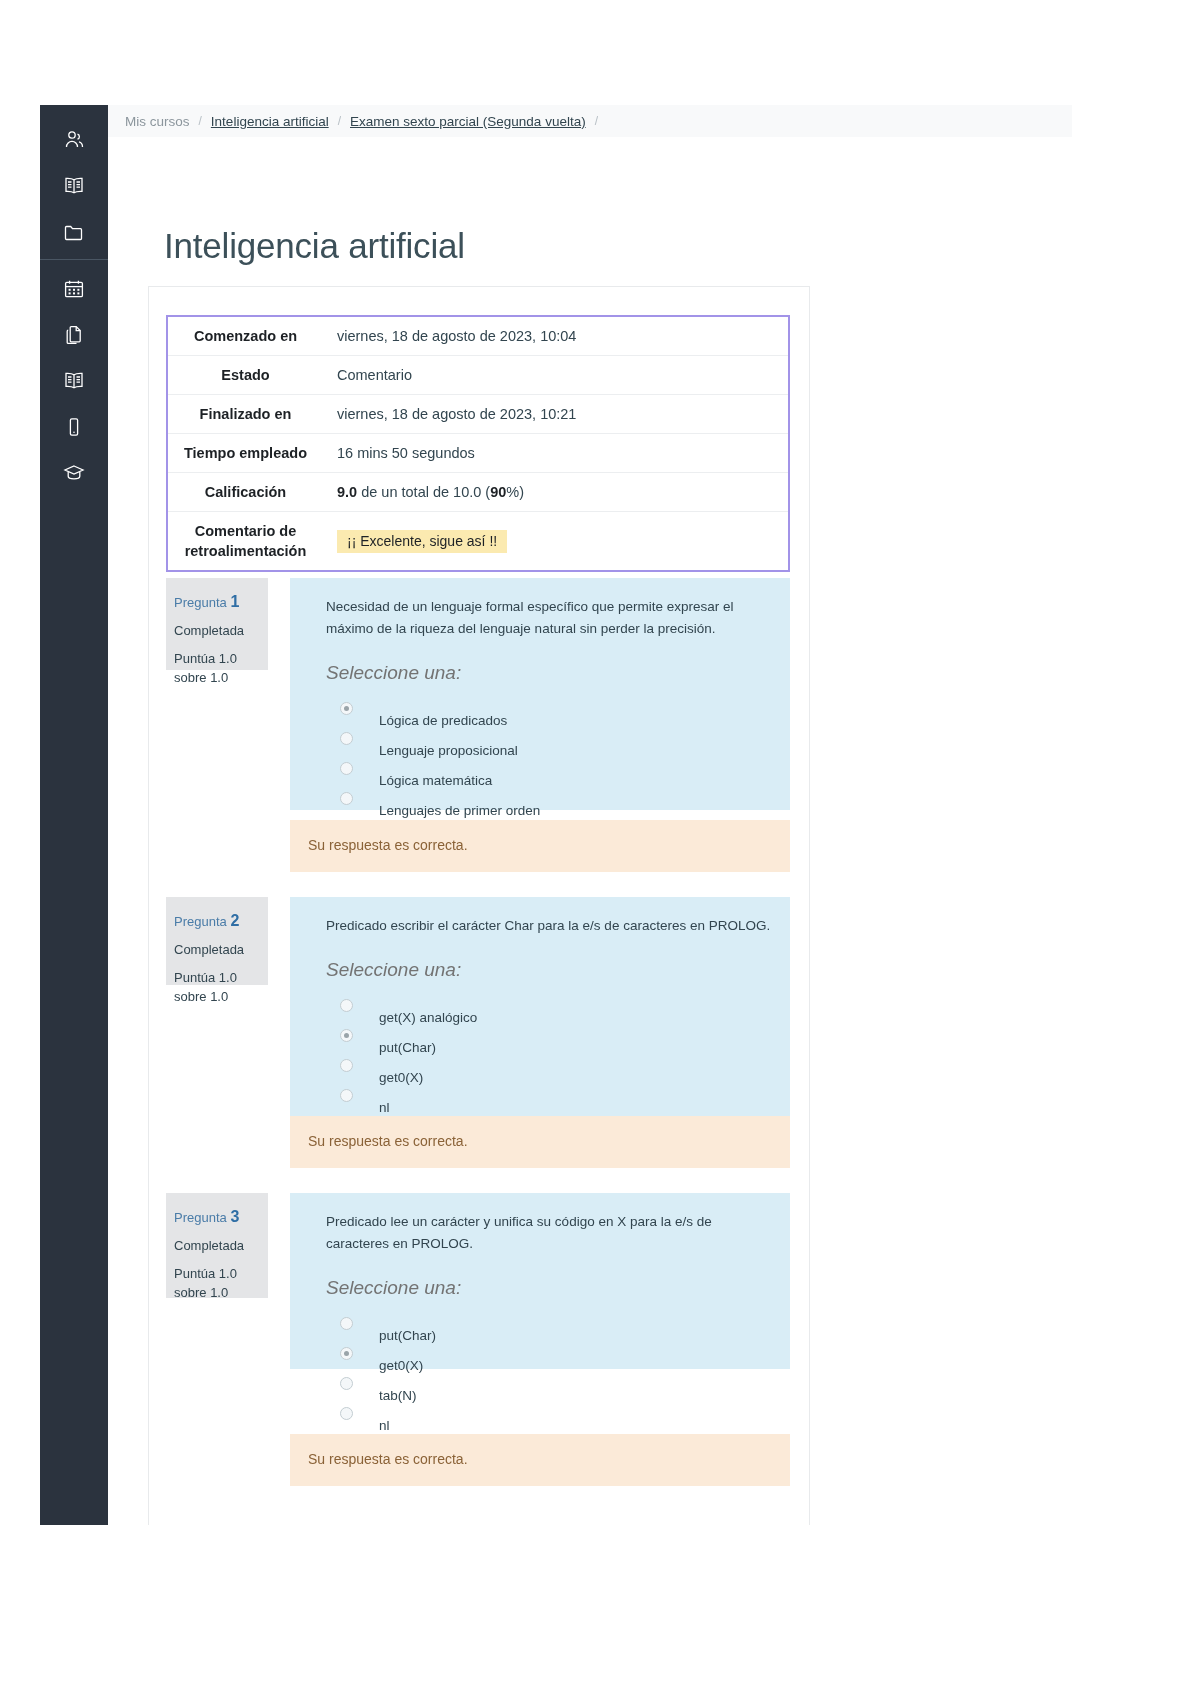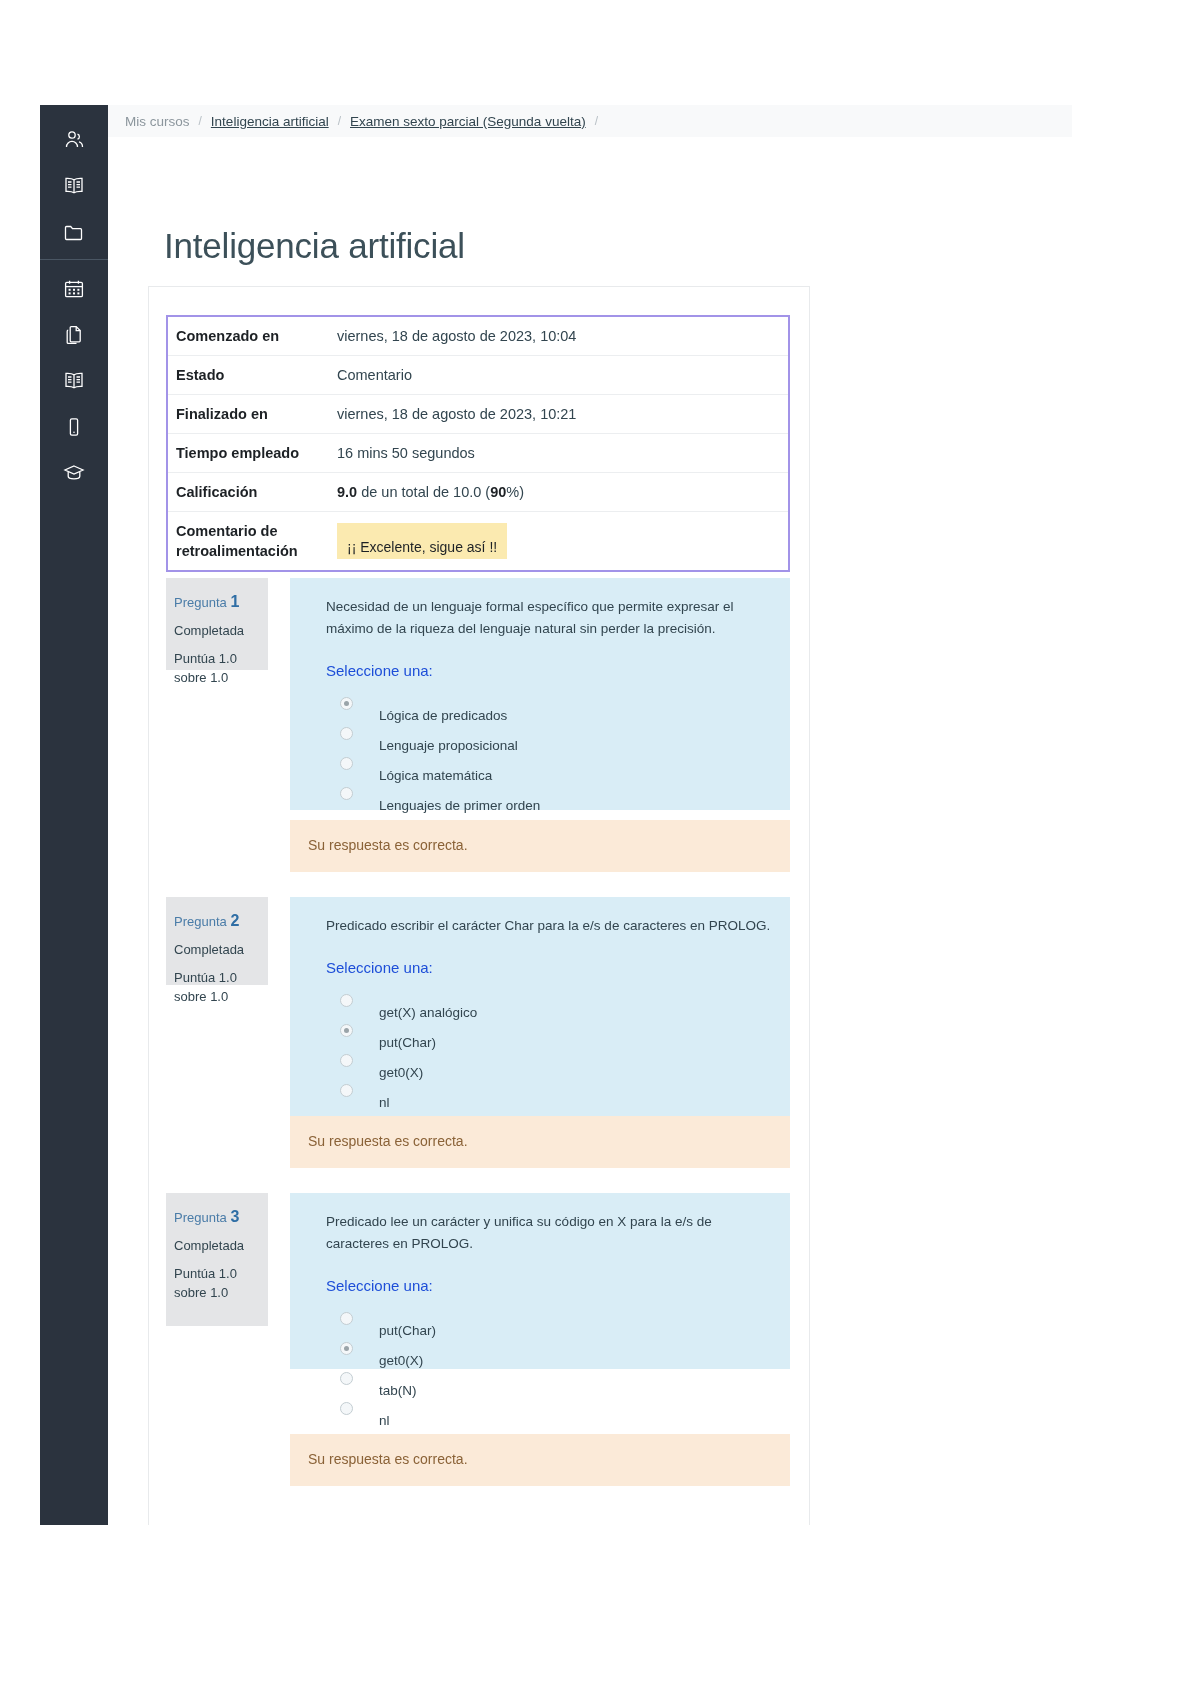--- a/index.html
+++ b/index.html
@@ -99,38 +99,38 @@
     width: 624px;
     border: 2px solid #a293e8;
     border-collapse: collapse;
     background: #fff;
     font-size: 14.5px;
   }
   #summary-table tr { border-bottom: 1px solid #eceef0; }
   #summary-table tr:last-child { border-bottom: none; }
   #summary-table th {
     width: 160px;
-    text-align: left;
+    text-align: center;
     vertical-align: middle;
     padding: 9px 12px 9px 8px;
     font-weight: 700;
     color: #1d2125;
     font-size: 14.5px;
     line-height: 1.38;
   }
   #summary-table td {
     padding: 9px 10px;
     vertical-align: middle;
     color: #32454f;
     font-weight: 400;
   }
   .grade-strong { font-weight: 700; color: #1d2125; }
   .fb-highlight {
     background: #fbeab0;
-    padding: 16px 10px 4px 10px;
+    padding: 3px 10px 4px 10px;
     display: inline-block;
     font-size: 14px;
     color: #1d2125;
   }
 
   
   .question-block {
     position: absolute;
     left: 166px;
     width: 624px;
@@ -163,23 +163,24 @@
     background: #d9edf6;
     padding: 18px 18px 20px 36px;
   }
   .qtext {
     font-size: 13.5px;
     line-height: 1.62;
     color: #32454f;
     margin: 0 0 22px 0;
   }
   .qprompt {
-    font-size: 15px;
-    color: #1d4ed8;
+    font-size: 19px;
+    color: #737373;
     margin: 0 0 10px 0;
+    font-style: italic;
   }
   .opt-row {
     display: flex;
     align-items: center;
     height: 30px;
     padding-left: 14px;
   }
   .radio {
     width: 13px;
     height: 13px;
@@ -396,21 +397,21 @@
         <div class="opt-row">
           <span class="radio"></span>
           <span class="opt-label">nl</span>
         </div>
       </div>
     </div>
     <div class="qfeedback" style="position: absolute; left: 290px; top: 1116px;">
       <div style="margin-left: 0px;">Su respuesta es correcta.</div>
     </div>
     <div class="question-block" style="top: 1193px; height: 320px;">
-      <div class="qinfo" style="height: 133px; padding-left: 8px;">
+      <div class="qinfo" style="height: 105px; padding-left: 8px;">
         <div class="qnum-line"><span>Pregunta </span><b>3</b></div>
         <div class="qstate">Completada</div>
         <div class="qmark">Puntúa 1.0<br>sobre 1.0</div>
       </div>
       <div class="qbody" style="height: 176px;">
         <p class="qtext">Predicado lee un carácter y unifica su código en X para la e/s de caracteres en PROLOG.</p>
         <p class="qprompt">Seleccione una:</p>
         <div class="opt-row">
           <span class="radio"></span>
           <span class="opt-label">put(Char)</span>

